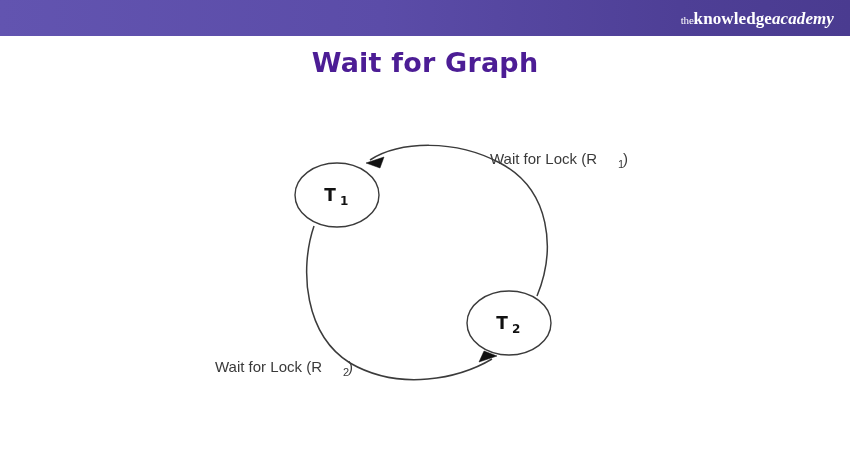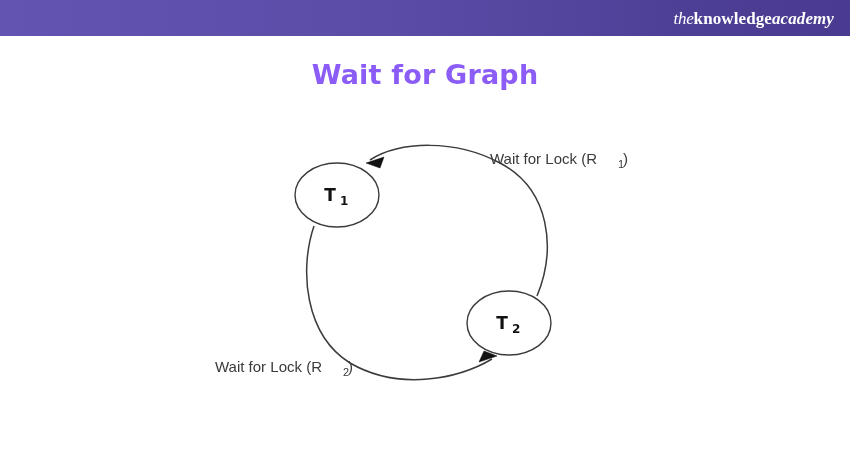--- a/index.html
+++ b/index.html
@@ -34,41 +34,40 @@
     top: 50%;
     transform: translateY(-50%);
     color: #ffffff;
     font-family: "Liberation Serif", serif;
     font-size: 17px;
     letter-spacing: 0.1px;
     white-space: nowrap;
     line-height: 1;
   }
   .brand-the {
-    font-style: italic;
     font-weight: 400;
-    font-size: 17px;
+    font-size: 11px;
     letter-spacing: -0.2px;
   }
   .brand-knowledge {
     font-weight: 700;
     text-align: right;
   }
   .brand-academy {
     font-weight: 700;
     font-style: italic;
   }
   
   .page-title {
     position: absolute;
     left: 0;
-    top: 59px;
+    top: 47px;
     width: 850px;
     text-align: center;
-    color: #8b5cf6;
+    color: #4c1d95;
     font-family: "DejaVu Sans", sans-serif;
     font-weight: bold;
     font-size: 27px;
     letter-spacing: 0.2px;
   }
   
   .diagram {
     position: absolute;
     left: 0;
     top: 0;

